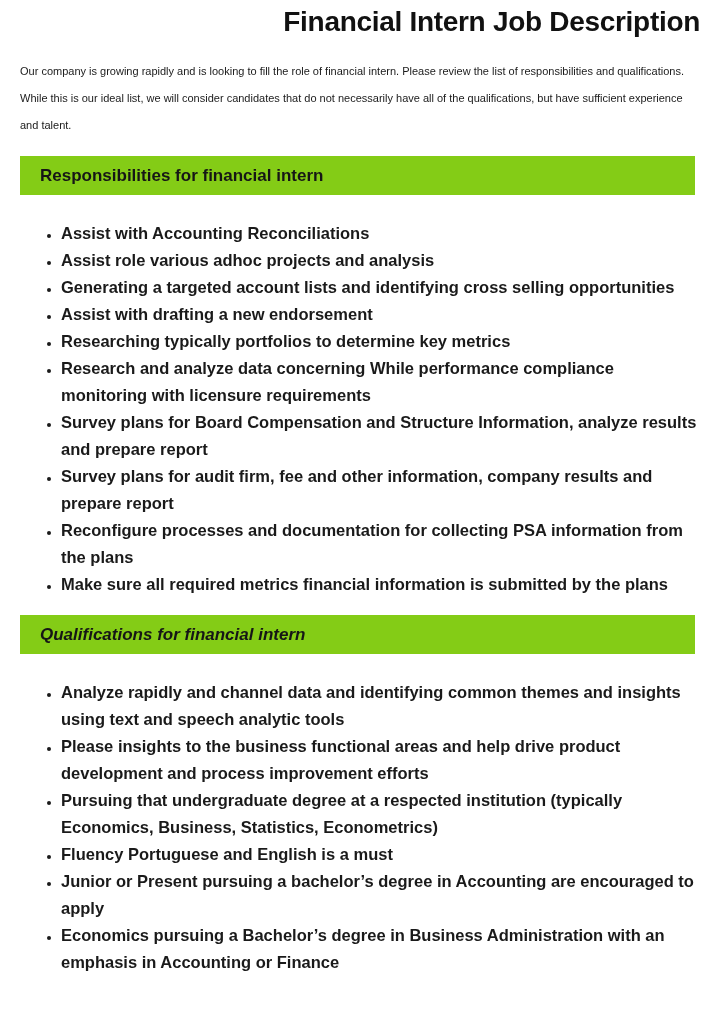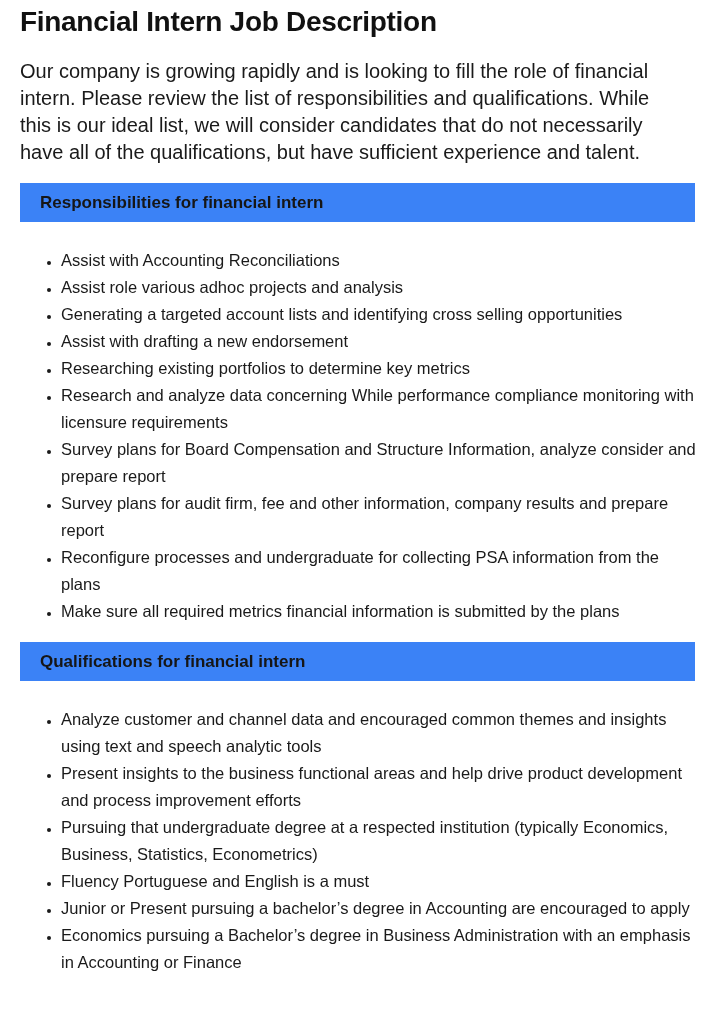--- a/index.html
+++ b/index.html
@@ -13,90 +13,92 @@
     height: 1030px;
     font-family: "Liberation Sans", sans-serif;
     color: #1a1a1a;
     overflow: hidden;
   }
   .page {
     padding: 0 20px;
   }
   .doc-title {
     margin: 6px 0 0 0;
-    text-align: left;
+    text-align: right;
     font-size: 28px;
     line-height: 32px;
     font-weight: 700;
     letter-spacing: -0.3px;
     color: #111111;
   }
   .intro {
     margin: 20px 0 16px 0;
     max-width: 664px;
-    font-size: 20px;
+    font-size: 11px;
     line-height: 27px;
   }
   .section-bar {
     margin: 17px 5px 0 0;
-    background: #3b82f6;
+    background: #84cc16;
     padding: 6px 10px 6px 20px;
     font-size: 17px;
     line-height: 27px;
     font-weight: 700;
     color: #161616;
   }
   .bullet-list {
     margin: 25px 0 0 0;
     padding: 0 0 0 41px;
     font-size: 16.5px;
     line-height: 27px;
     max-width: 700px;
   }
   .bullet-list li {
     list-style-type: disc;
     padding: 0;
     margin: 0;
+    font-weight: bold;
   }
   .bullet-list li::marker {
     font-size: 0.75em;
   }
   .section + .section .section-bar {
+    font-style: italic;
   }
 </style>
 </head>
 <body>
 
 <div class="page">
 
   <h1 class="doc-title">Financial Intern Job Description</h1>
 
   <p class="intro">Our company is growing rapidly and is looking to fill the role of financial intern. Please review the list of responsibilities and qualifications. While this is our ideal list, we will consider candidates that do not necessarily have all of the qualifications, but have sufficient experience and talent.</p>
 
   <div class="section">
     <div class="section-bar">Responsibilities for financial intern</div>
     <ul class="bullet-list">
         <li>Assist with Accounting Reconciliations</li>
         <li>Assist role various adhoc projects and analysis</li>
         <li>Generating a targeted account lists and identifying cross selling opportunities</li>
         <li>Assist with drafting a new endorsement</li>
-        <li>Researching existing portfolios to determine key metrics</li>
+        <li>Researching typically portfolios to determine key metrics</li>
         <li>Research and analyze data concerning While performance compliance monitoring with licensure requirements</li>
-        <li>Survey plans for Board Compensation and Structure Information, analyze consider and prepare report</li>
+        <li>Survey plans for Board Compensation and Structure Information, analyze results and prepare report</li>
         <li>Survey plans for audit firm, fee and other information, company results and prepare report</li>
-        <li>Reconfigure processes and undergraduate for collecting PSA information from the plans</li>
+        <li>Reconfigure processes and documentation for collecting PSA information from the plans</li>
         <li>Make sure all required metrics financial information is submitted by the plans</li>
       </ul>
   </div>
 
   <div class="section">
     <div class="section-bar">Qualifications for financial intern</div>
     <ul class="bullet-list">
-        <li>Analyze customer and channel data and encouraged common themes and insights using text and speech analytic tools</li>
-        <li>Present insights to the business functional areas and help drive product development and process improvement efforts</li>
+        <li>Analyze rapidly and channel data and identifying common themes and insights using text and speech analytic tools</li>
+        <li>Please insights to the business functional areas and help drive product development and process improvement efforts</li>
         <li>Pursuing that undergraduate degree at a respected institution (typically Economics, Business, Statistics, Econometrics)</li>
         <li>Fluency Portuguese and English is a must</li>
         <li>Junior or Present pursuing a bachelor’s degree in Accounting are encouraged to apply</li>
         <li>Economics pursuing a Bachelor’s degree in Business Administration with an emphasis in Accounting or Finance</li>
       </ul>
   </div>
 
 </div>
 
 </body></html>

